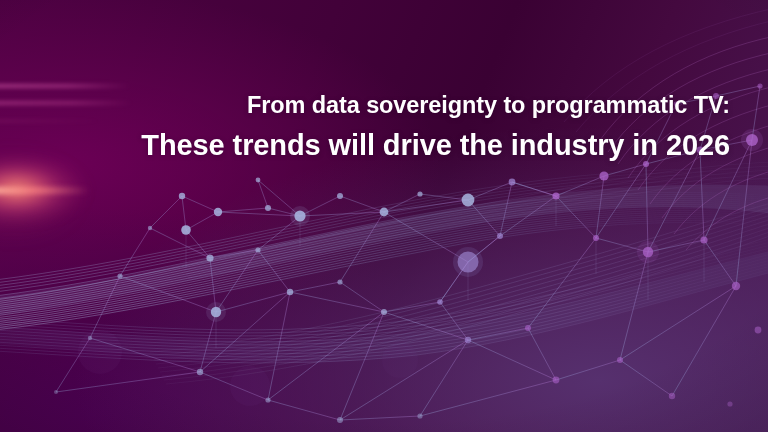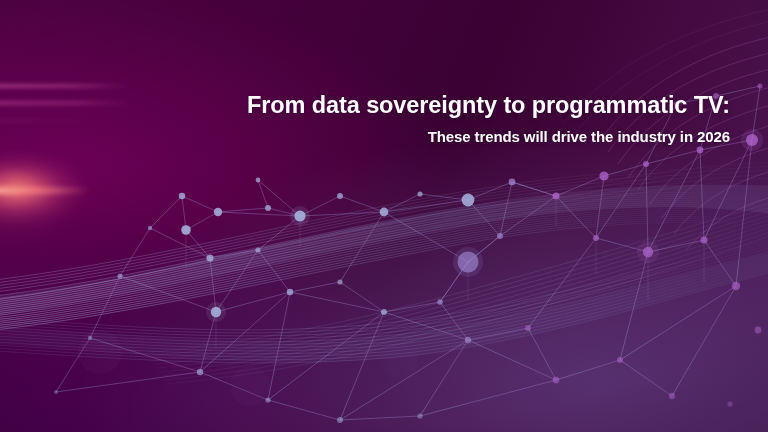--- a/index.html
+++ b/index.html
@@ -100,21 +100,21 @@
   .title-line1,
   .title-line2 {
     color: #ffffff;
     font-weight: 700;
     letter-spacing: -0.1px;
     line-height: 1.19;
     white-space: nowrap;
     text-shadow: 0 1px 5px rgba(40,0,40,0.45);
   }
   .title-line1 { font-size: 23.5px; }
-  .title-line2 { font-size: 15px; margin-top: 8px; text-align: right; }
+  .title-line2 { font-size: 29px; margin-top: 8px; text-align: right; }
 </style>
 </head>
 <body>
 
 <div id="stage">
 
   <div class="bg-base"></div>
 
   <svg class="art" viewBox="0 0 768 432" preserveAspectRatio="none">
     <defs>

